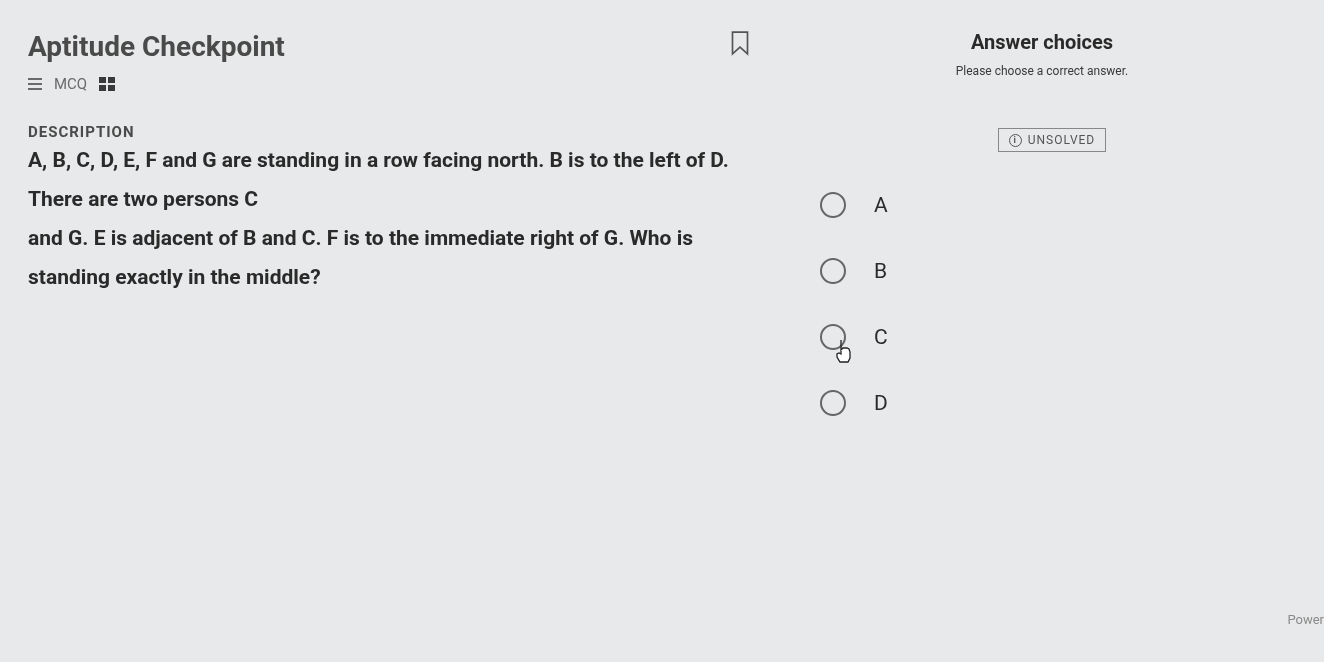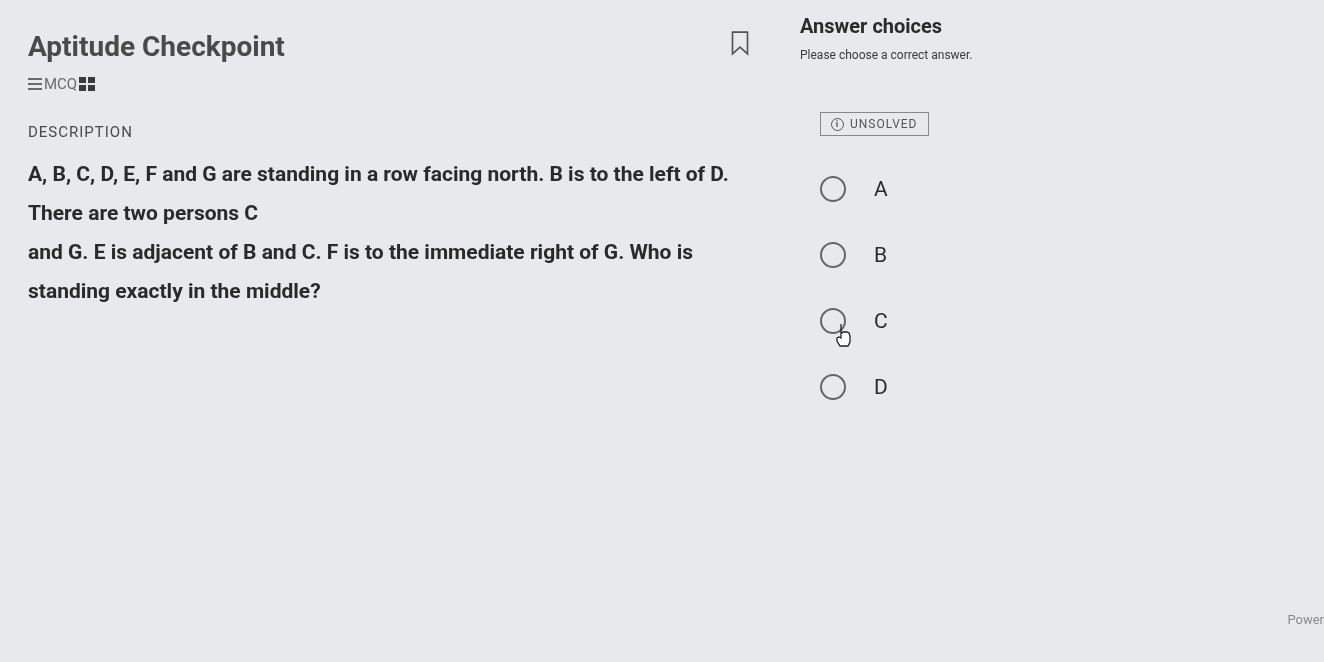--- a/index.html
+++ b/index.html
@@ -15,33 +15,34 @@
       display: flex;
       color: #3a3a3a;
     }
     .left-panel {
       flex: 0 0 780px;
       padding: 30px 40px 30px 28px;
       position: relative;
     }
     .right-panel {
       flex: 1;
-      padding: 14px 40px 30px 20px;
-      position: relative;
+      padding: 30px 40px 30px 20px;
+      position: relative;
+      text-align: center;
     }
     .title {
       font-size: 28px;
       font-weight: 700;
       color: #4a4a4a;
       margin-bottom: 12px;
     }
     .meta-row {
       display: flex;
       align-items: center;
-      gap: 2px;
+      gap: 12px;
       margin-bottom: 30px;
       color: #6a6a6a;
       font-size: 15px;
     }
     .list-icon {
       display: inline-block;
       width: 14px;
       height: 12px;
       position: relative;
     }
@@ -72,24 +73,24 @@
       right: 30px;
       width: 20px;
       height: 26px;
     }
     .bookmark-icon svg {
       width: 100%;
       height: 100%;
     }
     .section-header {
       font-size: 15px;
-      font-weight: 400;
+      font-weight: 700;
       letter-spacing: 1px;
       color: #4a4a4a;
-      margin-bottom: 14px;
+      margin-bottom: 0;
     }
     .description-text {
       font-size: 21px;
       line-height: 1.85;
       color: #2a2a2a;
       font-weight: 700;
     }
     .answer-title {
       font-size: 20px;
       font-weight: 700;

